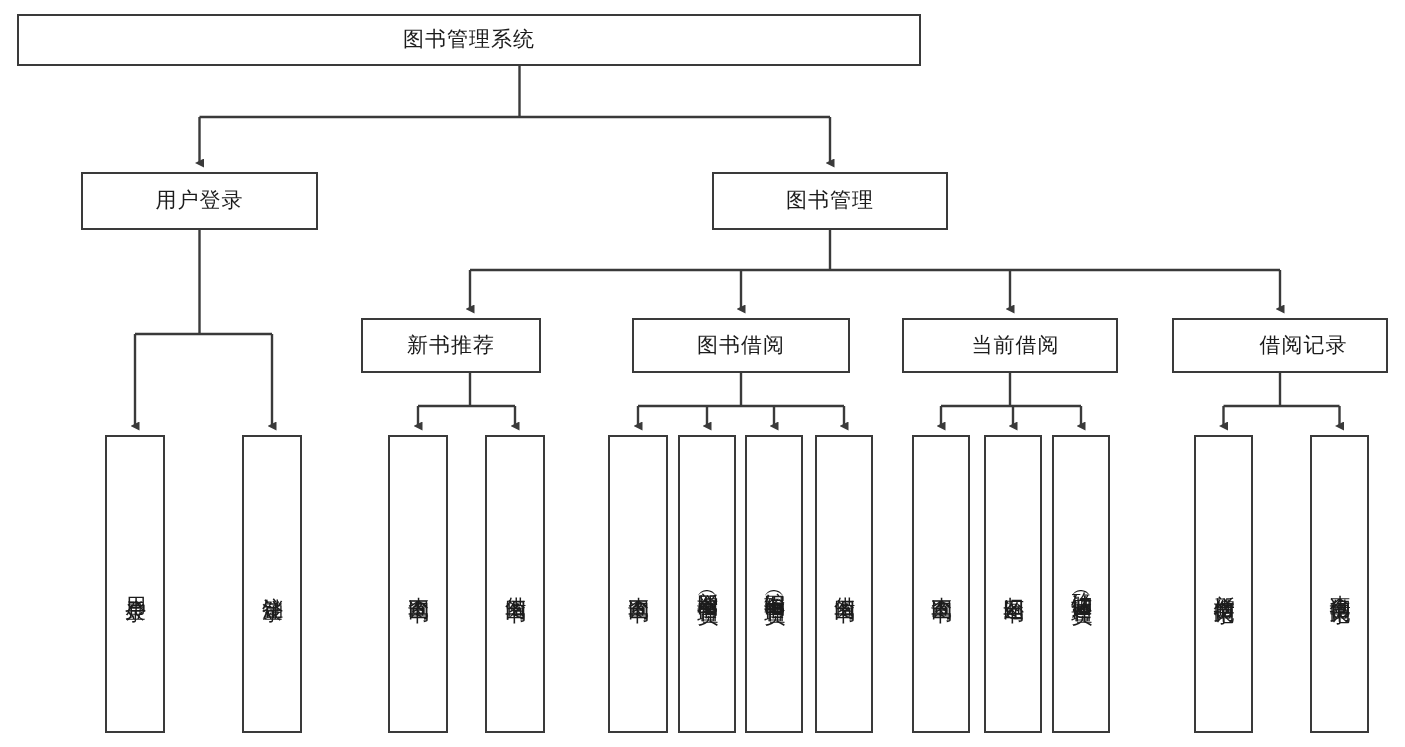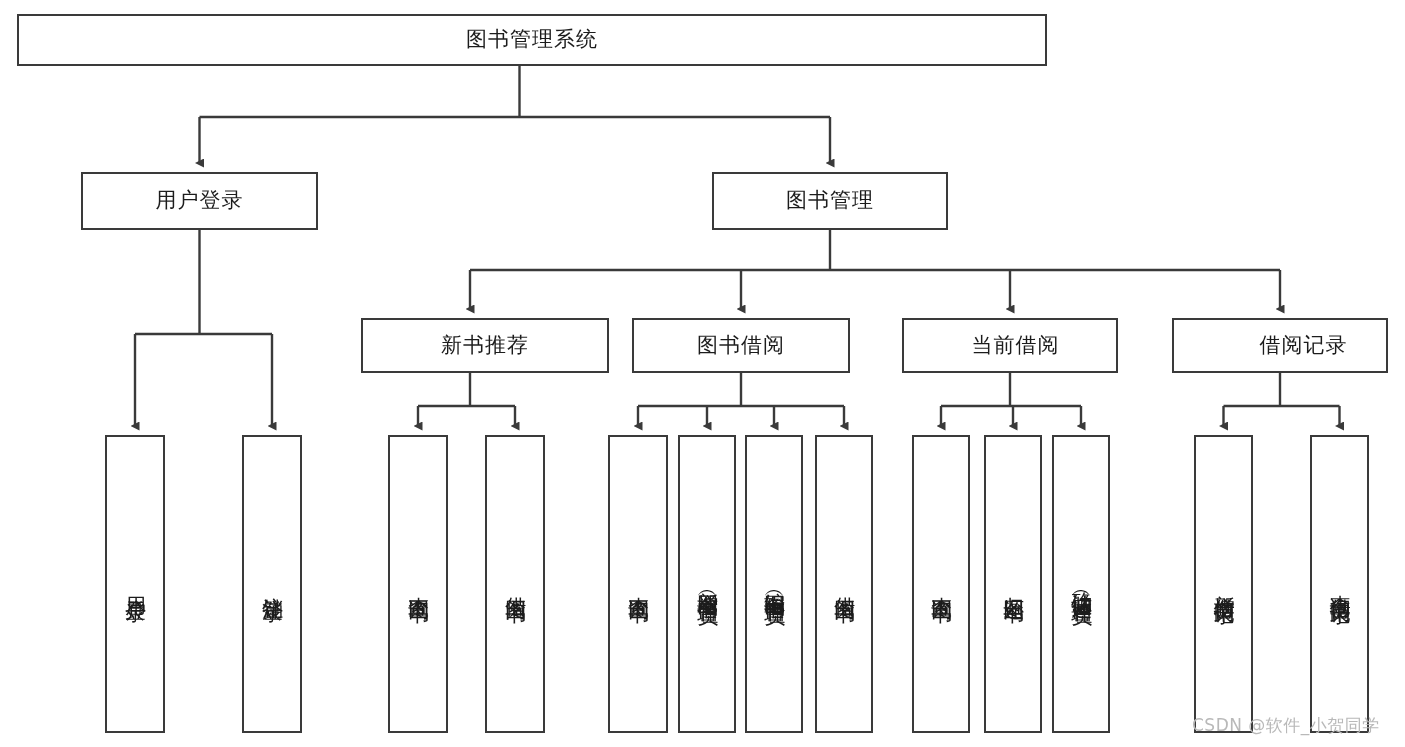--- a/index.html
+++ b/index.html
@@ -77,30 +77,30 @@
         <path d="M1013,406 L1013,426" marker-end="url(#arrow)"></path>
         <path d="M1081,406 L1081,426" marker-end="url(#arrow)"></path>
         <path d="M1280,373 L1280,406"></path>
         <path d="M1223.5,406 L1339.5,406"></path>
         <path d="M1223.5,406 L1223.5,426" marker-end="url(#arrow)"></path>
         <path d="M1339.5,406 L1339.5,426" marker-end="url(#arrow)"></path>
       </g>
   </svg>
 
   <div id="node-layer">
-      <div class="node horiz" style="left: 17px; top: 14px; width: 1030px; height: 52px;">
+      <div class="node horiz" style="left: 17px; top: 14px; width: 904px; height: 52px;">
         <span class="lbl">图书管理系统</span>
       </div>
       <div class="node horiz" style="left: 81px; top: 172px; width: 237px; height: 58px;">
         <span class="lbl">用户登录</span>
       </div>
       <div class="node horiz" style="left: 712px; top: 172px; width: 236px; height: 58px;">
         <span class="lbl">图书管理</span>
       </div>
-      <div class="node horiz" style="left: 361px; top: 318px; width: 248px; height: 55px;">
+      <div class="node horiz" style="left: 361px; top: 318px; width: 180px; height: 55px;">
         <span class="lbl">新书推荐</span>
       </div>
       <div class="node horiz" style="left: 632px; top: 318px; width: 218px; height: 55px;">
         <span class="lbl">图书借阅</span>
       </div>
       <div class="node horiz" style="left: 902px; top: 318px; width: 216px; height: 55px; padding-left: 11px;">
         <span class="lbl">当前借阅</span>
       </div>
       <div class="node horiz" style="left: 1172px; top: 318px; width: 216px; height: 55px; padding-left: 47px;">
         <span class="lbl">借阅记录</span>
@@ -139,14 +139,13 @@
         <span class="lbl">确认归还（管理员）</span>
       </div>
       <div class="node vert" style="left: 1194px; top: 435px; width: 59px; height: 298px;">
         <span class="lbl">新增借阅记录</span>
       </div>
       <div class="node vert" style="left: 1310px; top: 435px; width: 59px; height: 298px;">
         <span class="lbl">查询借阅记录</span>
       </div>
     </div>
 
-  <div class="watermark" style="left:1192px;top:714px;">CSDN @软件_小贺同学</div>
 </div>
 
 </body></html>

